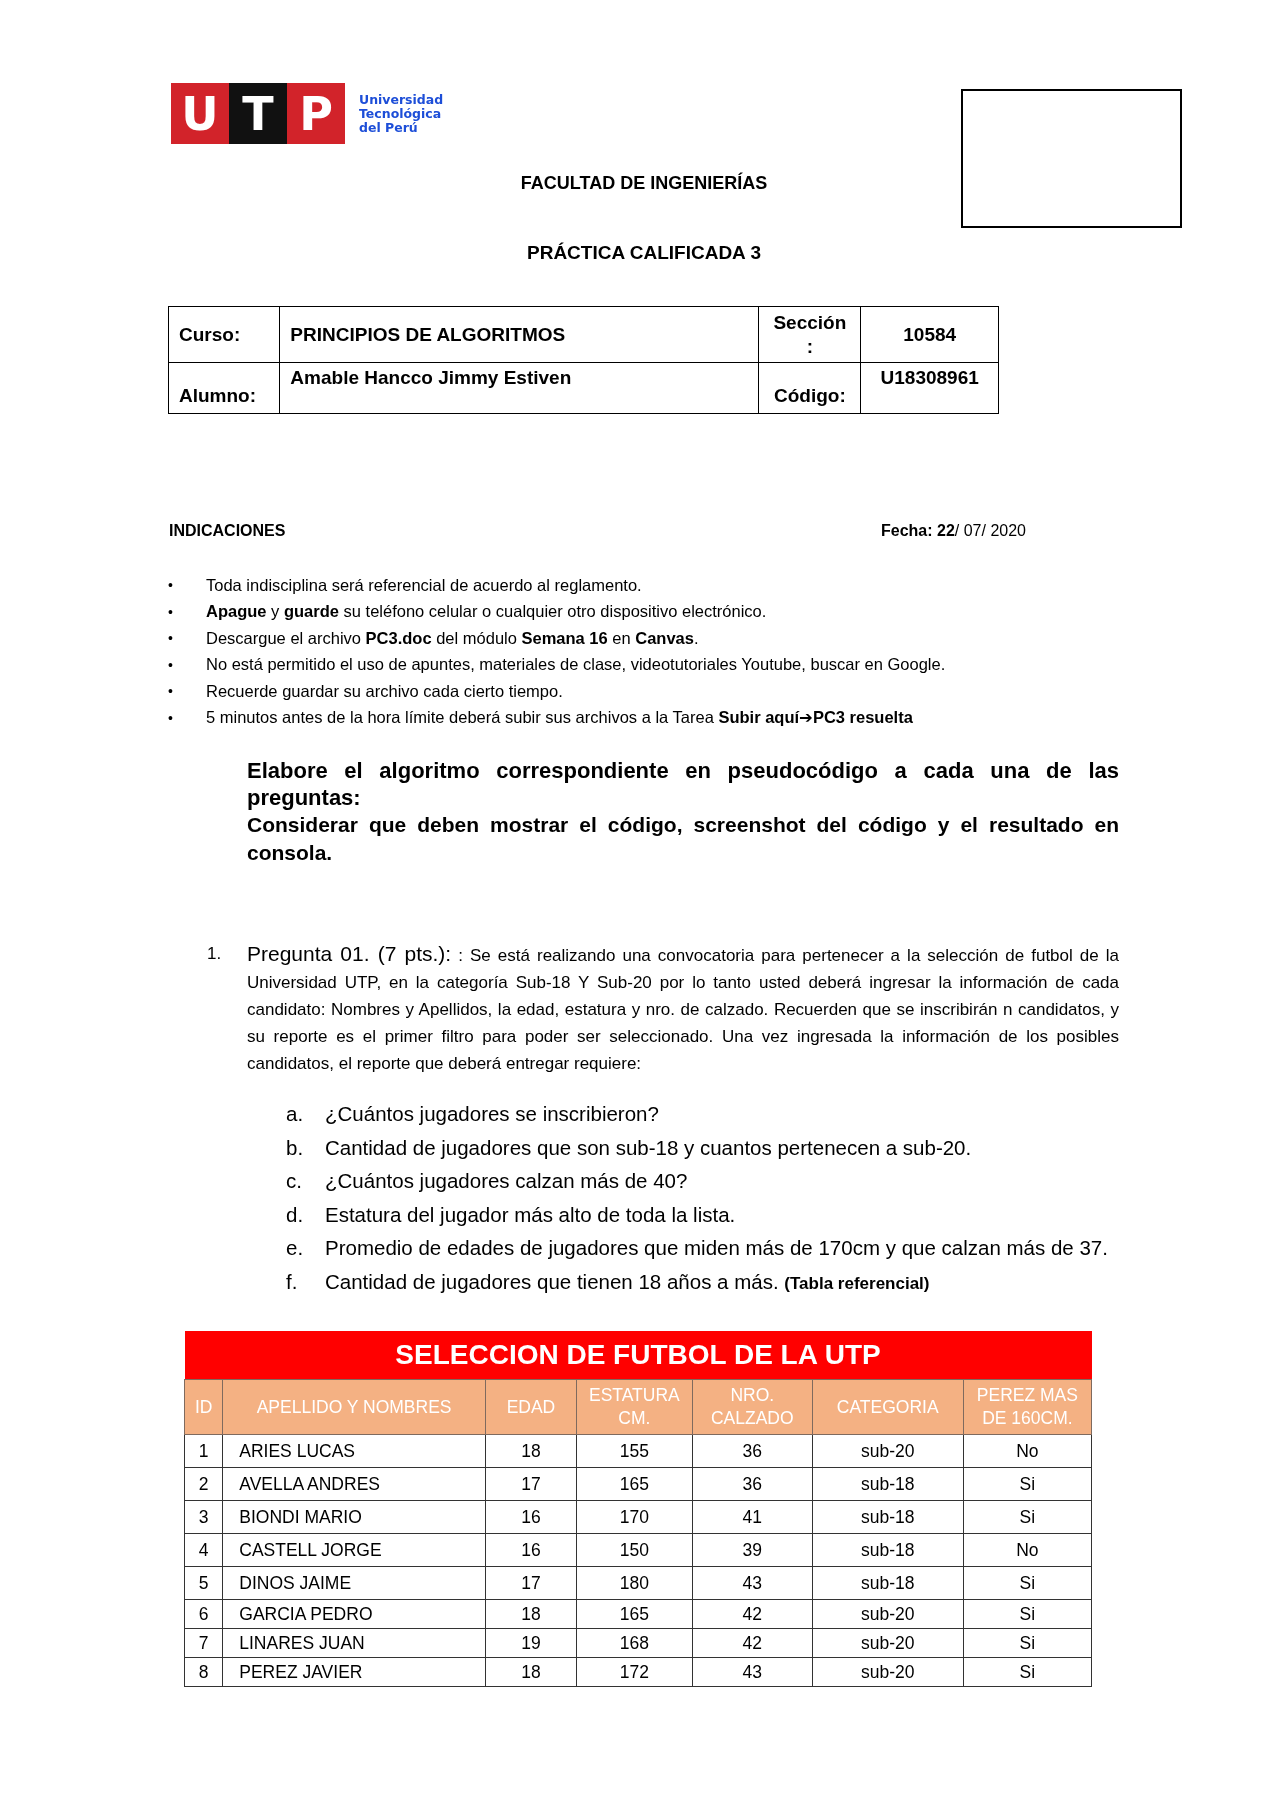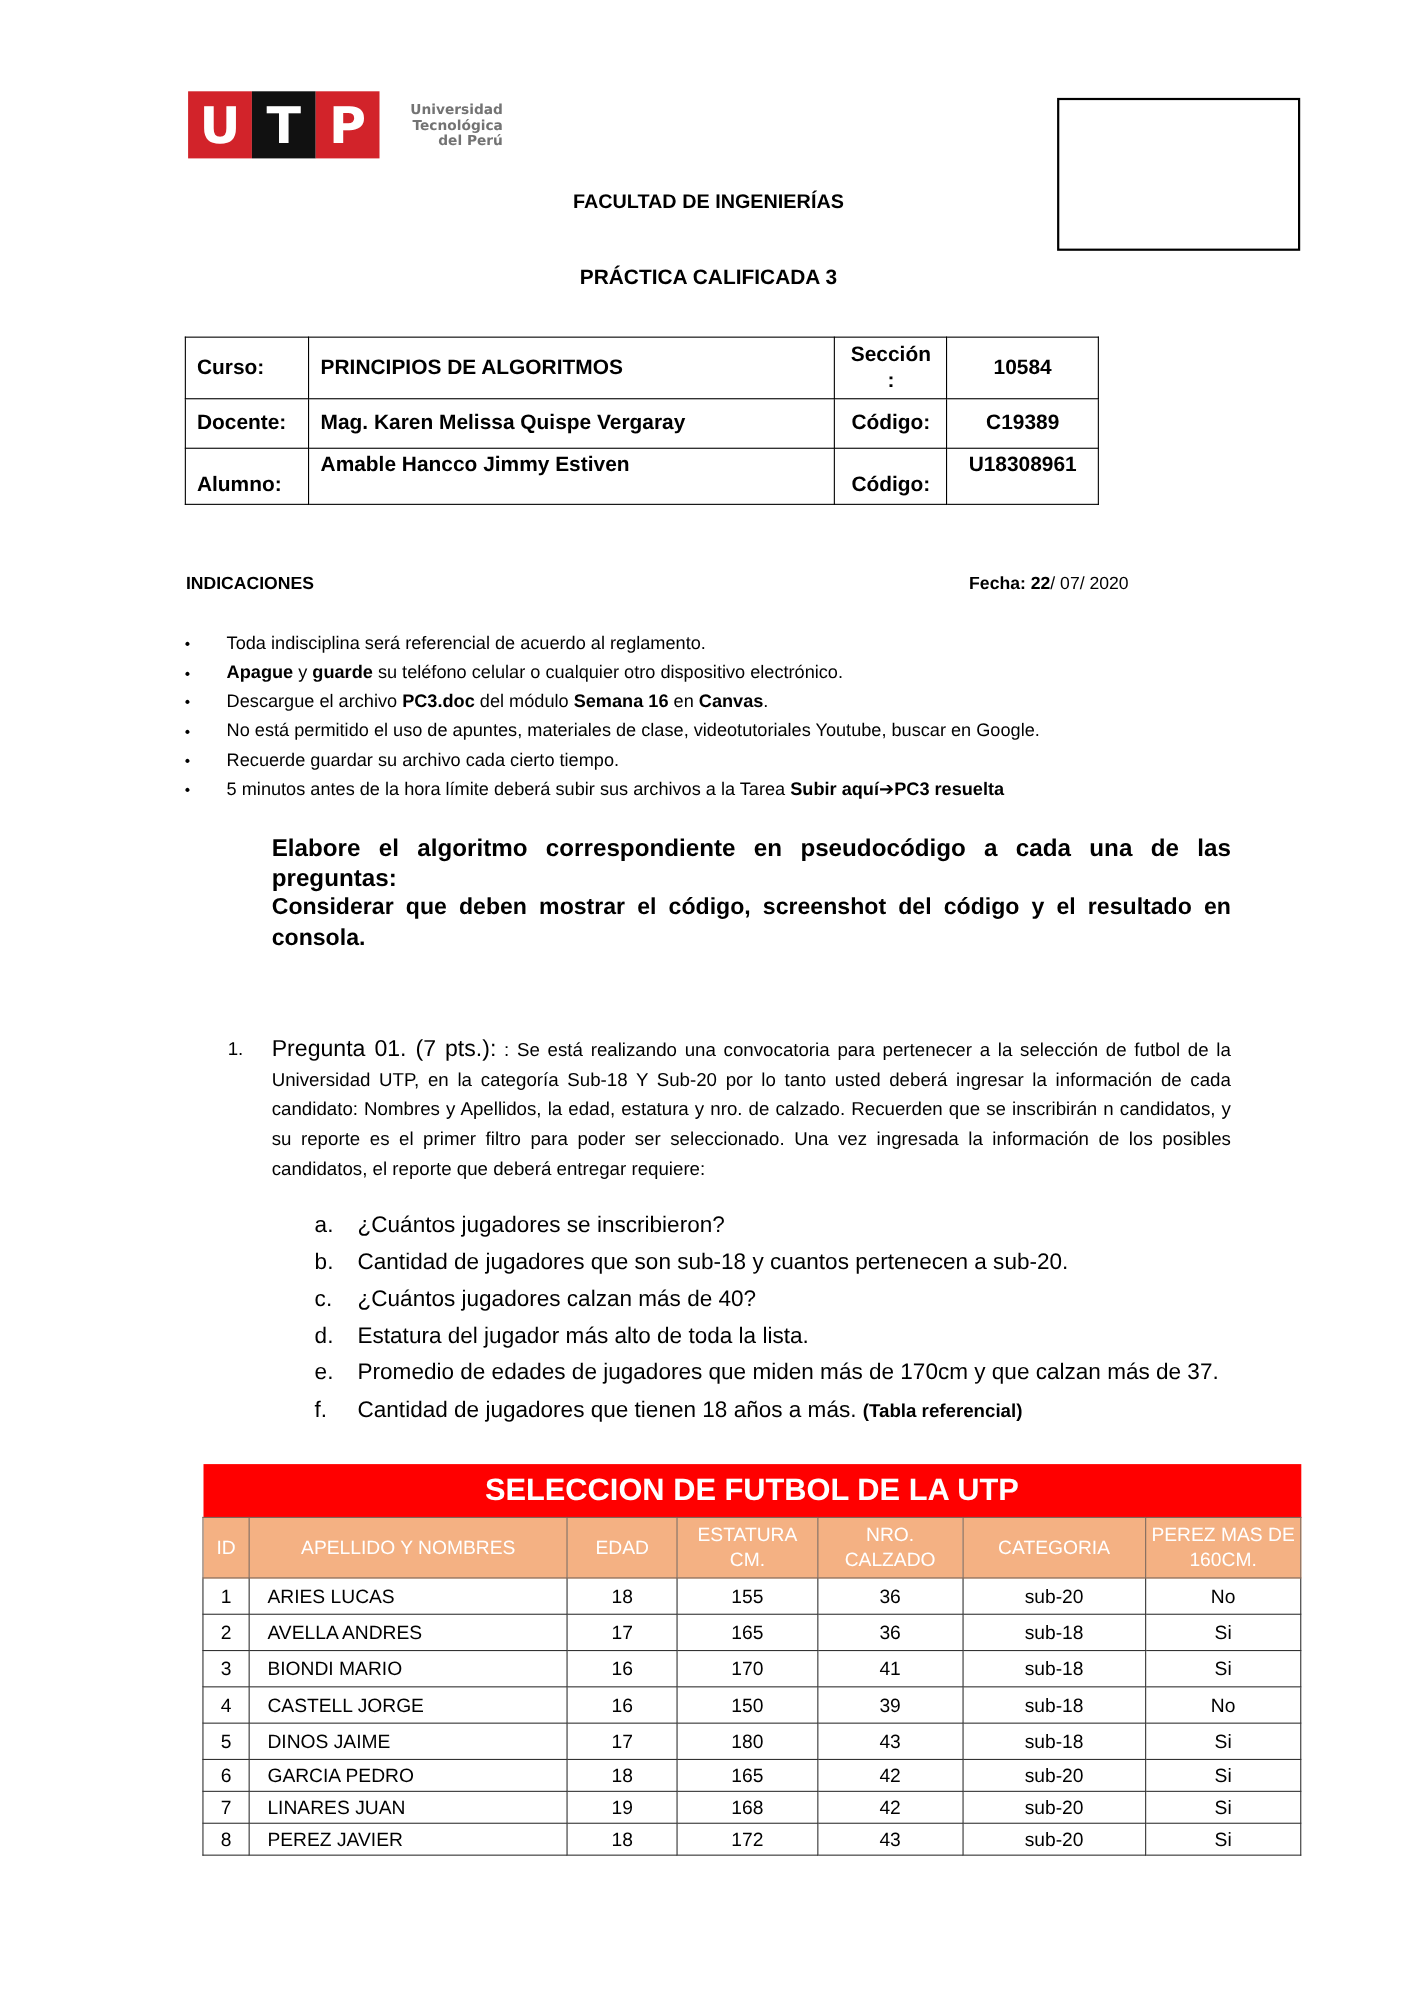--- a/index.html
+++ b/index.html
@@ -5,21 +5,21 @@
   html, body { margin: 0; padding: 0; background: #ffffff; }
   body { width: 1280px; height: 1811px; position: relative; font-family: "Liberation Sans", "DejaVu Sans", sans-serif; color: #000; overflow: hidden; }
   .abs { position: absolute; }
 
   
   .logo { left: 171px; top: 83px; display: flex; align-items: center; }
   .logo-blocks { display: flex; height: 61px; }
   .logo-block { width: 58px; height: 61px; display: flex; align-items: center; justify-content: center; color: #fff; font-weight: bold; font-size: 46px; font-family: "DejaVu Sans", sans-serif; }
   .logo-block.red { background: #d2232a; }
   .logo-block.black { background: #111; }
-  .logo-text { margin-left: 28px; font-size: 12.5px; font-weight: bold; line-height: 14px; color: #737373; font-family: "DejaVu Sans", sans-serif; text-align: right; }
+  .logo-text { margin-left: 14px; font-size: 12.5px; font-weight: bold; line-height: 14px; color: #1d4ed8; font-family: "DejaVu Sans", sans-serif; }
 
   .stamp-box { left: 961px; top: 89px; width: 221px; height: 139px; border: 2px solid #000; box-sizing: border-box; }
 
   .title { left: 0; width: 1280px; text-align: center; font-weight: bold; font-size: 18px; }
   .title.t1 { top: 173px; left: 0; width: 1288px; }
   .title.t2 { top: 242px; left: 0; width: 1288px; font-size: 19px; }
 
   
   .info-table { left: 168px; top: 306px; width: 831px; border-collapse: collapse; font-size: 19px; font-family: "Liberation Sans", sans-serif; }
   .info-table td { border: 1.5px solid #000; font-weight: bold; padding: 0 10px; }
@@ -45,21 +45,21 @@
   .question .num { position: absolute; left: 0; top: 0; width: 40px; font-size: 17px; }
   .question .body { margin-left: 40px; }
   .question .qtitle { font-size: 21px; }
 
   .subitems { left: 286px; top: 1097px; width: 834px; margin: 0; padding: 0; list-style: none; font-size: 20.5px; }
   .subitems li { display: flex; line-height: 33.5px; }
   .subitems .letter { width: 39px; flex: none; }
   .subitems .ref { font-weight: bold; font-size: 17px; }
 
   
-  .futbol { left: 184px; top: 1331px; width: 999px; border-collapse: collapse; font-size: 17.5px; }
+  .futbol { left: 184px; top: 1331px; width: 908px; border-collapse: collapse; font-size: 17.5px; }
   .futbol .banner td { background: #ff0000; color: #fff; font-size: 28px; font-weight: bold; text-align: center; height: 48px; padding: 0; border: none; }
   .futbol th { background: #f4b183; color: #fff; font-weight: normal; border: 1px solid #7f6a5e; font-size: 17.5px; line-height: 23px; height: 54px; padding: 0 4px; }
   .futbol td.cell { border: 1.5px solid #333; text-align: center; padding: 0; }
   .futbol td.name { text-align: left; padding-left: 16px; }
   .futbol tbody tr { height: 29px; }
   .futbol tbody tr.tall { height: 33px; }
 </style>
 </head>
 <body>
 
@@ -90,26 +90,20 @@
   </colgroup>
   <tbody>
       <tr class="r1">
     <td>Curso:</td>
     <td>PRINCIPIOS DE ALGORITMOS</td>
     <td class="center" style="line-height:24px">
       <div>Sección</div>
       <div>:</div>
     </td>
     <td class="center">10584</td>
-  </tr>
-  <tr class="r2">
-    <td>Docente:</td>
-    <td>Mag. Karen Melissa Quispe Vergaray</td>
-    <td class="center">Código:</td>
-    <td class="center">C19389</td>
   </tr>
   <tr class="r3">
     <td class="bottom">Alumno:</td>
     <td class="top">Amable Hancco Jimmy Estiven</td>
     <td class="center bottom">Código:</td>
     <td class="center top">U18308961</td>
   </tr>
 </tbody>
   </table>
 

